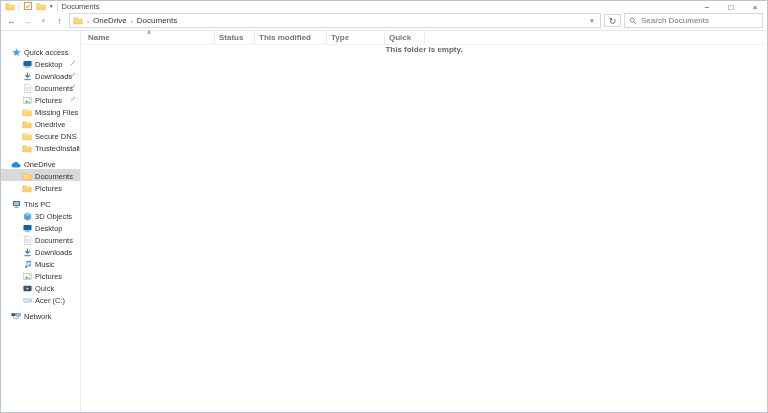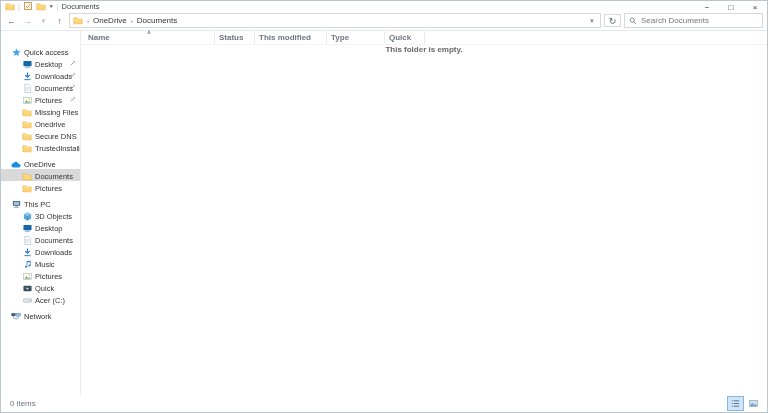--- a/index.html
+++ b/index.html
@@ -372,34 +372,14 @@
             <span>Type</span>
           </div>
           <div class="col" style="width: 40px;">
             <span>Quick</span>
           </div>
         </div>
       <div class="empty-msg">This folder is empty.</div>
     </div>
   </div>
 
-  <div class="statusbar">
-    <span>0 items</span>
-    <div class="view-toggles">
-      <span class="view-btn active">
-          <span class="icon">
-            <svg viewBox="0 0 10 10" width="9" height="9">
-              <path d="M1 2h1M3 2h6M1 5h1M3 5h6M1 8h1M3 8h6" stroke="#4a6a8a" stroke-width="1"></path>
-            </svg>
-          </span>
-        </span>
-      <span class="view-btn">
-          <span class="icon">
-            <svg viewBox="0 0 10 10" width="9" height="9">
-              <rect x="0.5" y="1.5" width="9" height="7" fill="#cfe0ee" stroke="#7e93a8" stroke-width="0.6"></rect>
-              <path d="M1 7.5 3.5 4.5 5.5 7 7 5.5 9 7.5z" fill="#5b8fc0"></path>
-            </svg>
-          </span>
-        </span>
-    </div>
-  </div>
 
 </div>
 
 </body></html>

